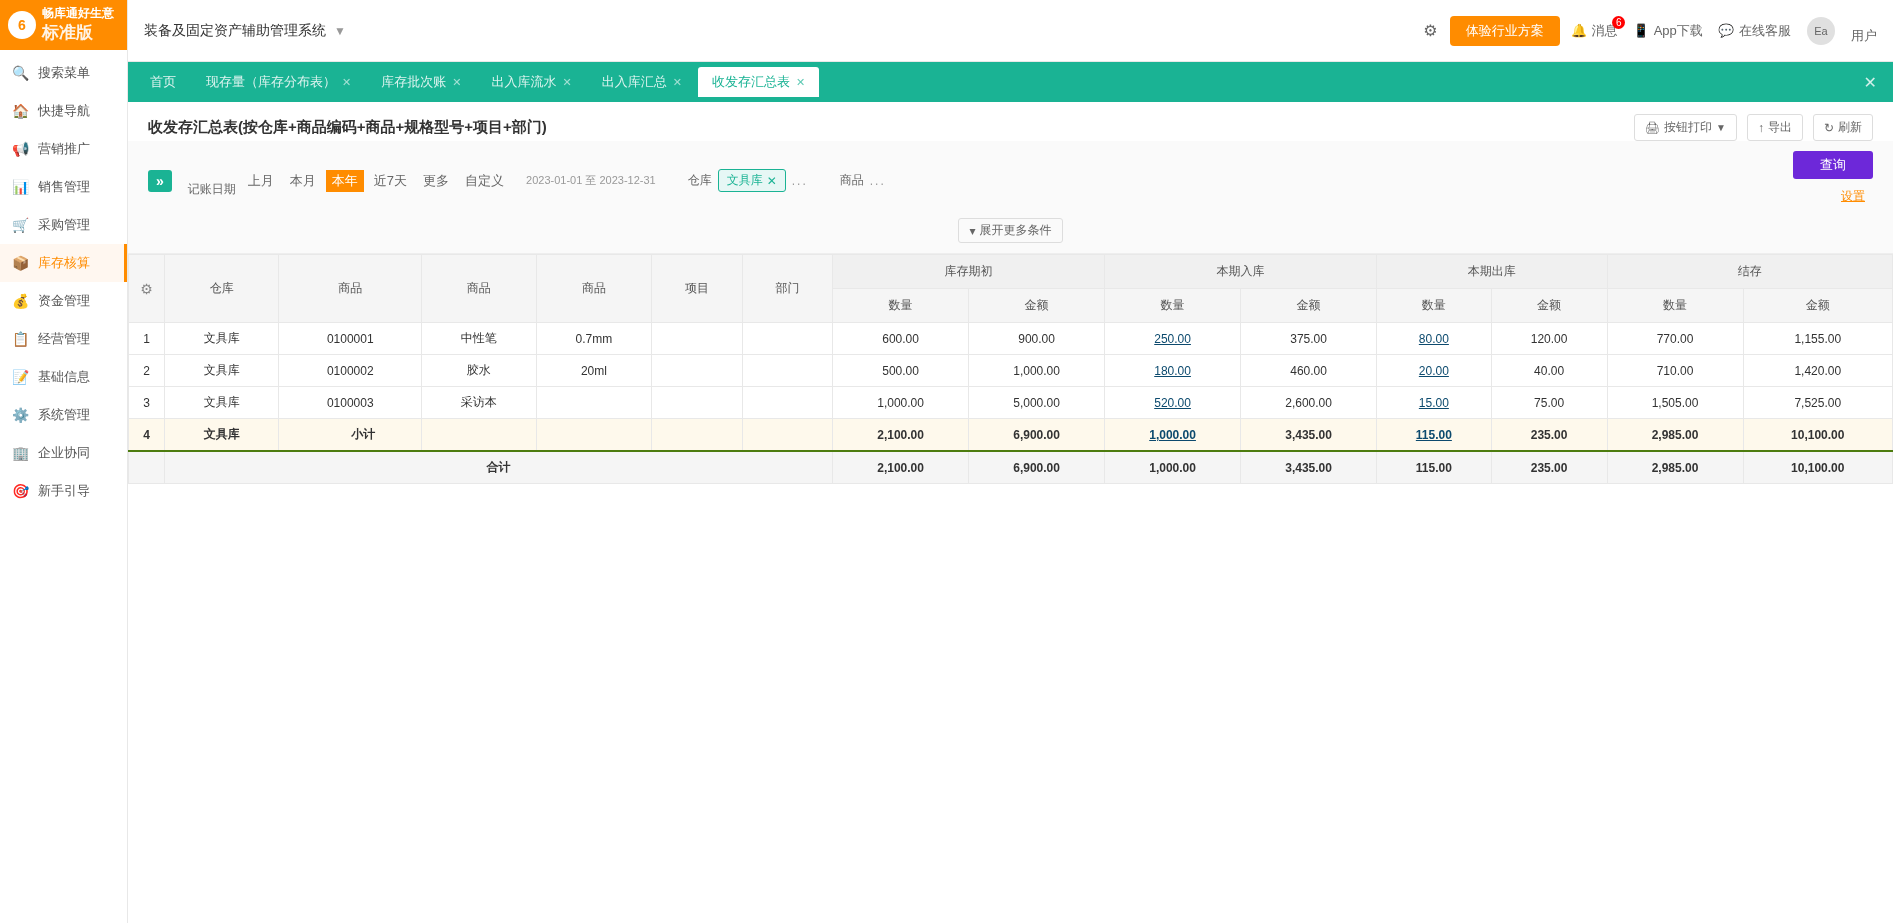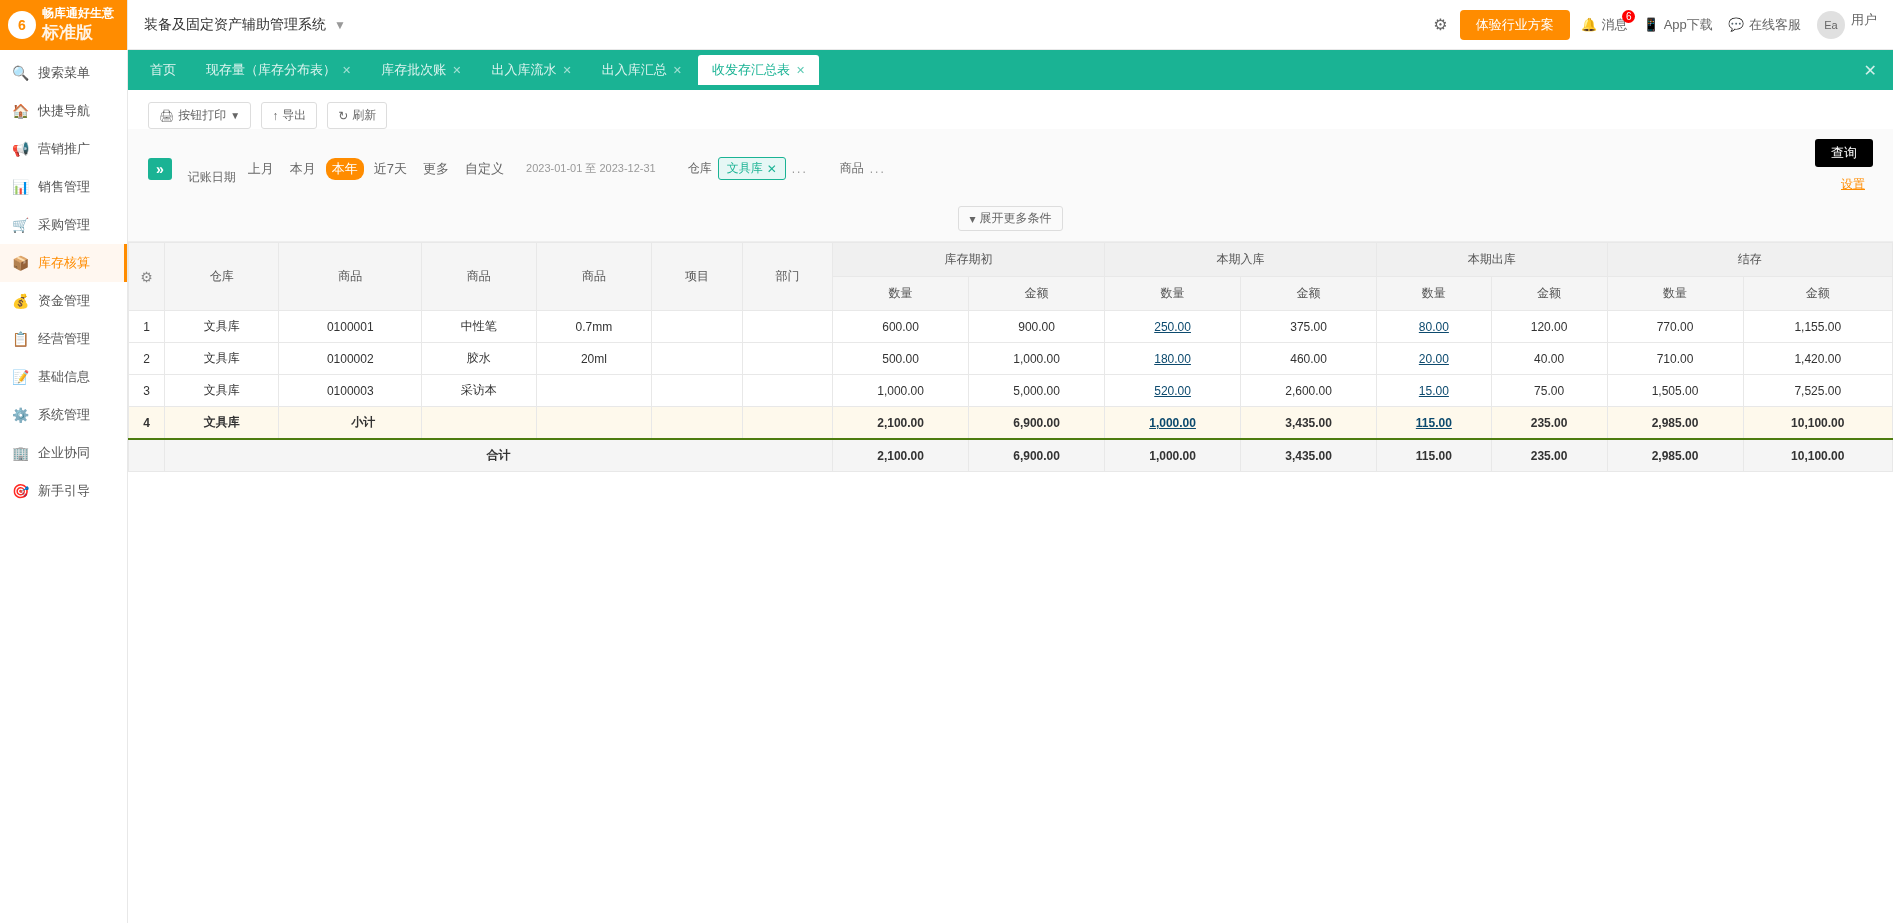--- a/index.html
+++ b/index.html
@@ -12,21 +12,21 @@
     .sidebar-logo .logo-text { font-size: 12px; line-height: 1.3; }
     .sidebar-menu { flex: 1; overflow-y: auto; padding: 4px 0; }
     .sidebar-item { display: flex; align-items: center; gap: 8px; padding: 10px 12px; cursor: pointer; color: #555; font-size: 13px; }
     .sidebar-item.active { background: #fff7f0; color: #ff8c00; border-right: 3px solid #ff8c00; }
     .sidebar-item .icon { font-size: 14px; width: 18px; text-align: center; }
 
     
     .main { flex: 1; display: flex; flex-direction: column; overflow: hidden; }
 
     
-    .topbar { height: 50px; background: #fff; border-bottom: 1px solid #e8e8e8; display: flex; align-items: center; padding: 0 16px; gap: 12px; }
+    .topbar { height: 62px; background: #fff; border-bottom: 1px solid #e8e8e8; display: flex; align-items: center; padding: 0 16px; gap: 12px; }
     .topbar-title { flex: 1; font-size: 14px; color: #333; font-weight: 500; display: flex; align-items: center; gap: 8px; }
     .topbar-settings { color: #666; font-size: 16px; cursor: pointer; }
     .topbar-btn { background: #ff8c00; color: #fff; border: none; padding: 6px 16px; border-radius: 4px; cursor: pointer; font-size: 13px; }
     .topbar-right { display: flex; align-items: center; gap: 16px; color: #666; font-size: 13px; }
     .topbar-right .notification { position: relative; cursor: pointer; }
     .topbar-right .badge { position: absolute; top: -6px; right: -8px; background: #f00; color: #fff; border-radius: 10px; font-size: 10px; padding: 1px 4px; }
     .user-avatar { width: 28px; height: 28px; background: #e0e0e0; border-radius: 50%; display: flex; align-items: center; justify-content: center; font-size: 11px; color: #666; }
 
     
     .tabbar { background: #1ab394; display: flex; align-items: center; padding: 0 8px; height: 40px; gap: 2px; }
@@ -40,21 +40,21 @@
     .filter-toggle { background: #1ab394; color: #fff; border: none; padding: 4px 8px; border-radius: 3px; cursor: pointer; font-size: 13px; }
     .filter-group { display: flex; align-items: center; gap: 6px; font-size: 12px; color: #666; }
     .date-options { display: flex; align-items: center; gap: 4px; }
     .date-btn { background: none; border: none; padding: 2px 6px; cursor: pointer; color: #666; font-size: 13px; border-radius: 3px; }
     .date-btn.active { background: #ff8c00; color: #fff; }
     .warehouse-tag { display: flex; align-items: center; gap: 4px; background: #e6f7f5; border: 1px solid #1ab394; border-radius: 3px; padding: 2px 8px; color: #1ab394; font-size: 12px; }
     .warehouse-tag .remove { cursor: pointer; color: #1ab394; }
     .filter-more-dots { color: #999; cursor: pointer; letter-spacing: 2px; }
     .expand-btn { background: none; border: 1px solid #ddd; padding: 3px 10px; border-radius: 3px; cursor: pointer; font-size: 12px; color: #666; display: flex; align-items: center; gap: 4px; }
     .action-btn { background: none; border: 1px solid #ddd; padding: 4px 10px; border-radius: 3px; cursor: pointer; font-size: 12px; color: #666; display: flex; align-items: center; gap: 4px; }
-    .btn-primary { background: #000000; color: #fff; border: none; padding: 5px 16px; border-radius: 3px; cursor: pointer; font-size: 13px; }
+    .btn-primary { background: #6d28d9; color: #fff; border: none; padding: 5px 27px; border-radius: 3px; cursor: pointer; font-size: 13px; }
     .btn-settings { background: none; border: none; color: #ff8c00; cursor: pointer; font-size: 12px; text-decoration: underline; padding: 5px 8px; }
 
     
     .table-wrapper { padding: 0 0; overflow-x: auto; }
     table { width: 100%; border-collapse: collapse; font-size: 12px; }
     thead tr { background: #f5f5f5; }
     th { padding: 8px 10px; text-align: center; border: 1px solid #e8e8e8; color: #555; font-weight: 500; white-space: nowrap; }
     td { padding: 7px 10px; text-align: center; border: 1px solid #e8e8e8; color: #333; white-space: nowrap; }
     tbody tr.subtotal { background: #fef9ec; font-weight: bold; }
     .underline { text-decoration: underline; cursor: pointer; color: #0c4a6e; }
@@ -148,21 +148,21 @@
         <span>消息</span>
       </div>
       <div style="display:flex;align-items:center;gap:4px;">
         <span>📱</span>
         <span>App下载</span>
       </div>
       <div style="display:flex;align-items:center;gap:4px;">
         <span>💬</span>
         <span>在线客服</span>
       </div>
-      <div style="display:flex;align-items:flex-start;gap:6px;">
+      <div style="display:flex;align-items:flex-end;gap:16px;">
         <div class="user-avatar">
           <span>Ea</span>
         </div>
         <span>用户</span>
       </div>
     </div>
   </div>
 
   <div class="tabbar">
     <div class="tab">
@@ -187,20 +187,21 @@
     <div class="tab active">
       <span>收发存汇总表</span>
       <span class="close-x">✕</span>
     </div>
     <div class="tab-close-global">✕</div>
   </div>
 
   <div class="page-content">
 
     <div style="display:flex; align-items:center; justify-content:space-between; padding:12px 20px 0;">
+      <h2 style="font-size:15px;font-weight:600;color:#333;">收发存汇总表(按仓库+商品编码+商品+规格型号+项目+部门)</h2>
       <div style="display:flex;align-items:center;gap:10px;">
         <button class="action-btn" style="display:flex;align-items:center;gap:4px;">
           <span>🖨</span>
           <span>按钮打印</span>
           <span style="font-size:10px;">▼</span>
         </button>
         <button class="action-btn" style="display:flex;align-items:center;gap:4px;">
           <span>↑</span>
           <span>导出</span>
         </button>
@@ -214,21 +215,21 @@
     <div class="filter-section">
       <div class="filter-row">
 
         <button class="filter-toggle" style="font-size:14px;font-weight:bold;background:#1ab394;color:#fff;border:none;border-radius:3px;padding:3px 8px;cursor:pointer;">»</button>
 
         <div class="filter-group">
           <span style="color:#666;white-space:nowrap;margin-top:17px;">记账日期</span>
           <div class="date-options">
             <button class="date-btn">上月</button>
             <button class="date-btn">本月</button>
-            <button class="date-btn active" style="background:#ff8c00;color:#fff;border-radius:9px;padding:2px 6px;">本年</button>
+            <button class="date-btn active" style="background:#ff8c00;color:#fff;border-radius:0;padding:2px 6px;">本年</button>
             <button class="date-btn">近7天</button>
             <button class="date-btn">更多</button>
             <button class="date-btn">自定义</button>
           </div>
         </div>
         <div style="display:flex;flex-direction:column;justify-content:flex-start;">
           <span style="font-size:11px;color:#999;">2023-01-01 至 2023-12-31</span>
         </div>
 
         <div class="filter-group">

